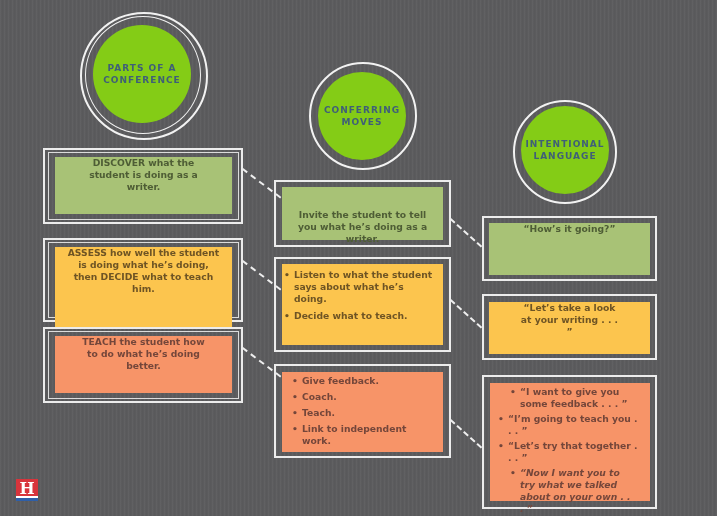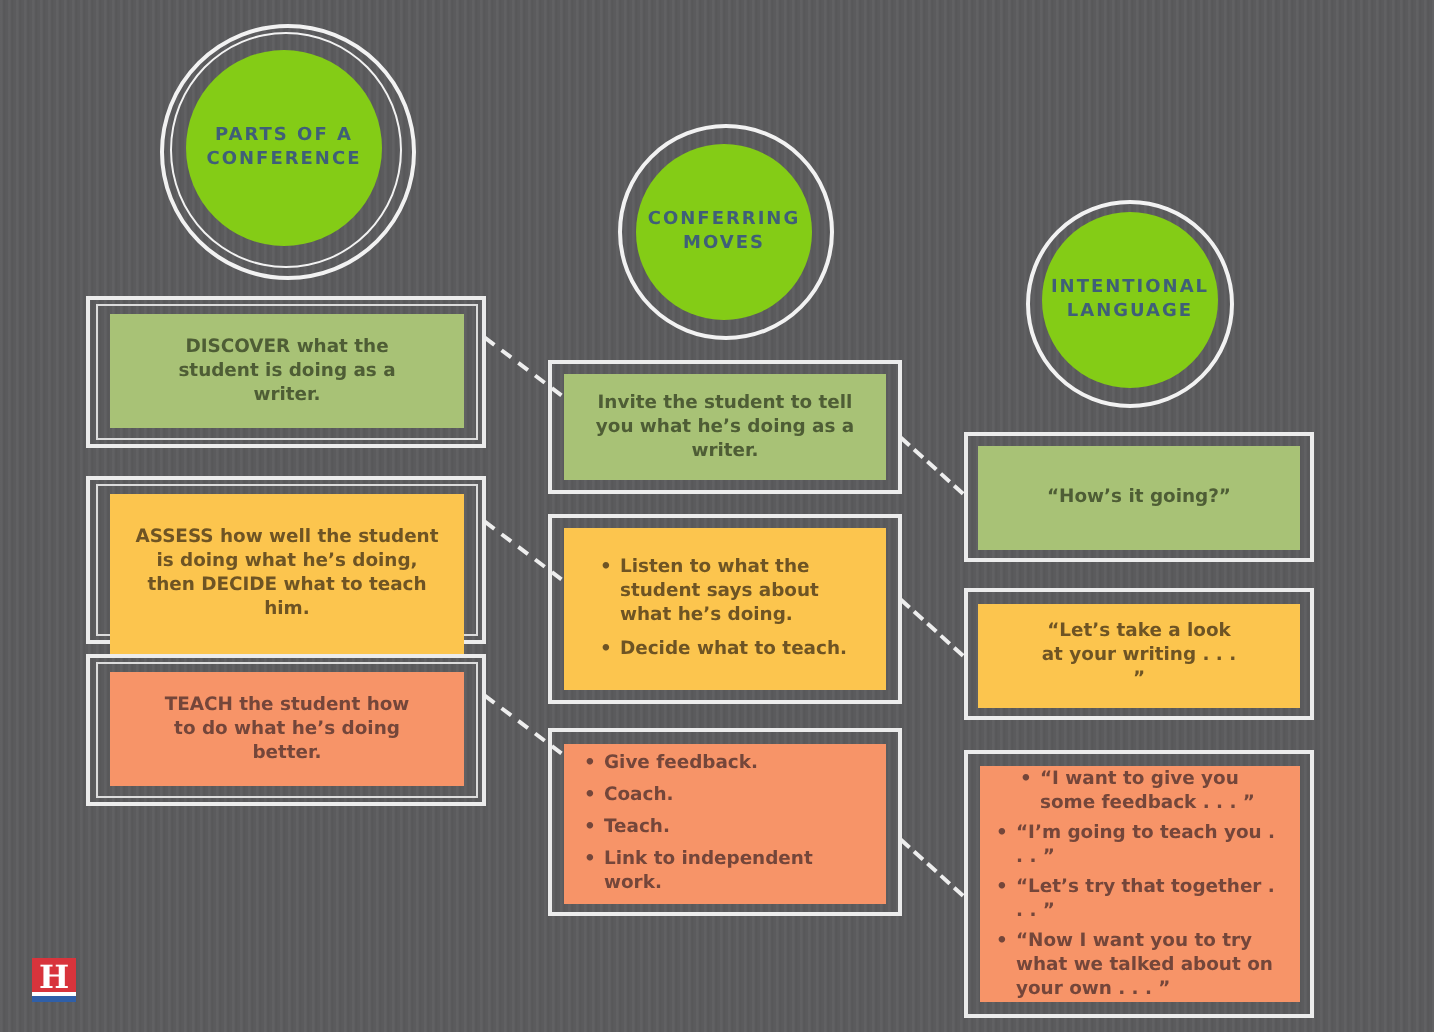--- a/index.html
+++ b/index.html
@@ -14,27 +14,27 @@
     position: absolute; border-radius: 50%; background: #84cc16;
     display: flex; align-items: center; justify-content: center; text-align: center;
     color: #3f5f78; font-size: 9px; letter-spacing: 1px; line-height: 12px; font-weight: bold;
   }
   .frame {
     position: absolute; border: 2px solid #ececec; box-sizing: border-box;
   }
   .frame2 { position: absolute; border: 1px solid #dcdcdc; box-sizing: border-box; }
   .card {
     position: absolute; box-sizing: border-box;
-    display: flex; align-items: center; justify-content: center; text-align: center;
+    display: flex; align-items: flex-start; justify-content: center; text-align: center;
     font-size: 9.2px; line-height: 12px; font-weight: bold;
   }
   .green { background: #a8c276; color: #4e5d35; }
   .yellow { background: #fcc54e; color: #6e5424; }
   .orange { background: #f79468; color: #74463a; }
-  .card ul { list-style: none; margin: 0; padding: 0 10px 0 18px; text-align: left; width: 100%; box-sizing: border-box; }
+  .card ul { list-style: none; margin: 0; padding: 0 10px 0 2px; text-align: left; width: 100%; box-sizing: border-box; }
   .card li { position: relative; margin: 5px 0; padding-left: 10px; }
   .card li::before { content: "•"; position: absolute; left: 0; top: 0; }
   .dash { position: absolute; height: 0; border-top: 2px dashed #eeeeee; transform-origin: 0 0; }
   .logo {
     position: absolute; left: 16px; top: 479px; width: 22px; height: 22px; background: #d8343c;
     color: #fff; font-family: "DejaVu Serif", serif; font-size: 16px; font-weight: bold;
     display: flex; align-items: center; justify-content: center; box-sizing: border-box; padding-bottom: 3px;
   }
   .logo-stripe { position: absolute; left: 16px; top: 498px; width: 22px; height: 3px; background: #2f5fa8; }
   .logo-white { position: absolute; left: 16px; top: 496px; width: 22px; height: 2px; background: #ffffff; }
@@ -86,21 +86,21 @@
 </div>
 
 <div class="frame" style="left:43px;top:327px;width:200px;height:76px;"></div>
 <div class="frame2" style="left:48px;top:331px;width:191px;height:68px;"></div>
 <div class="card orange" style="left:55px;top:336px;width:177px;height:57px;">
   <span style="padding:0 24px;">TEACH the student how to do what he’s doing better.</span>
 </div>
 
 <div class="frame" style="left:274px;top:180px;width:177px;height:67px;"></div>
 <div class="card green" style="left:282px;top:187px;width:161px;height:53px;">
-  <span style="padding:0 10px;">Invite the student to tell you what he’s doing as a writer.</span>
+  <span style="padding:0 10px;margin-top:22px;">Invite the student to tell you what he’s doing as a writer.</span>
 </div>
 
 <div class="frame" style="left:274px;top:257px;width:177px;height:95px;"></div>
 <div class="card yellow" style="left:282px;top:264px;width:161px;height:81px;">
   <ul>
     <li>Listen to what the student says about what he’s doing.</li>
     <li>Decide what to teach.</li>
   </ul>
 </div>
 
@@ -123,21 +123,21 @@
 <div class="card yellow" style="left:489px;top:302px;width:161px;height:52px;">
   <span style="padding:0 28px;">“Let’s take a look at your writing . . . ”</span>
 </div>
 
 <div class="frame" style="left:482px;top:375px;width:175px;height:134px;"></div>
 <div class="card orange" style="left:490px;top:383px;width:160px;height:118px;">
   <ul style="padding-left:8px;padding-right:6px;">
     <li style="margin:3px 12px;">“I want to give you some feedback . . . ”</li>
     <li style="margin:3px 0;">“I’m going to teach you . . . ”</li>
     <li style="margin:3px 0;">“Let’s try that together . . . ”</li>
-    <li style="margin:3px 0;">“Now I want you to try what we talked about on your own . . . ”</li>
+    <li style="margin:3px 12px;font-style:italic;">“Now I want you to try what we talked about on your own . . . ”</li>
   </ul>
 </div>
 
 <div class="dash" style="left:243px;top:168px;width:48px;transform:rotate(37deg);"></div>
 <div class="dash" style="left:243px;top:260px;width:48px;transform:rotate(37deg);"></div>
 <div class="dash" style="left:243px;top:347px;width:48px;transform:rotate(37deg);"></div>
 <div class="dash" style="left:451px;top:218px;width:42px;transform:rotate(42deg);"></div>
 <div class="dash" style="left:451px;top:299px;width:42px;transform:rotate(42deg);"></div>
 <div class="dash" style="left:451px;top:419px;width:42px;transform:rotate(42deg);"></div>
 

